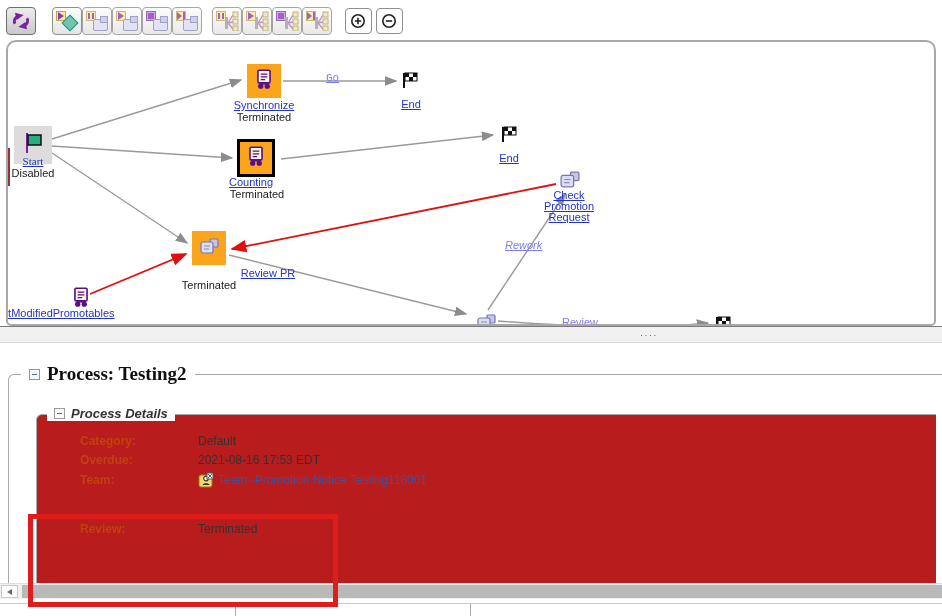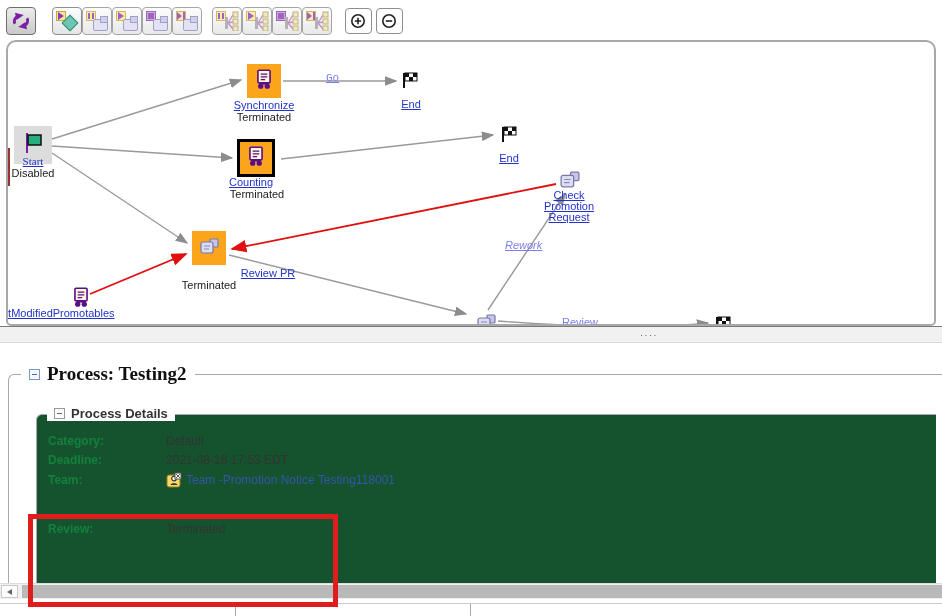--- a/index.html
+++ b/index.html
@@ -39,31 +39,31 @@
   #arrows{position:absolute;left:0;top:0;pointer-events:none;}
   
   #splitter{position:absolute;left:0;top:326px;width:942px;height:15px;background:#f1f1f1;
             border-top:1px solid #7a7a7a;border-bottom:1px solid #d9d9d9;cursor:row-resize;}
   #splitter .dots{position:absolute;left:640px;top:3px;font-size:9px;letter-spacing:2px;color:#555;}
   
   .fs{position:absolute;box-sizing:border-box;border-left:1px solid #a9a9a9;border-top:1px solid #a9a9a9;border-radius:6px 0 0 0;}
   #fs-outer{left:8px;top:374px;width:934px;height:223px;background:transparent;}
   #fs-outer .legend{position:absolute;left:12px;top:-12px;background:#fff;padding:0 8px;display:flex;align-items:center;gap:7px;}
   #fs-outer .legend .title{font-family:"Liberation Serif",serif;font-weight:bold;font-size:19px;color:#101010;}
-  #fs-inner{left:36px;top:414px;width:900px;height:169px;background:#14532d;}
+  #fs-inner{left:36px;top:414px;width:900px;height:169px;background:#b91c1c;font-style:italic;}
   #fs-inner .legend{position:absolute;left:10px;top:-9px;background:#fff;padding:0 7px;display:flex;align-items:center;gap:6px;}
   #fs-inner .legend .title{font-weight:bold;font-size:13px;color:#333;}
   .toggle{width:11px;height:11px;box-sizing:border-box;border:1px solid #7a99c0;background:#f4f8ff;
           position:relative;cursor:pointer;flex:0 0 auto;}
   .toggle::before{content:"";position:absolute;left:2px;top:4px;width:5px;height:1px;background:#4a6a9a;}
   .toggle.gray{border-color:#9a9a9a;background:#fcfcfc;}
   .toggle.gray::before{background:#666;}
   
   .drow{position:absolute;left:48px;font-size:12px;white-space:nowrap;}
-  .dlabel{display:inline-block;width:118px;font-weight:bold;color:#15803d;}
+  .dlabel{display:inline-block;width:118px;font-weight:bold;color:#c2410c;margin-left:32px;}
   .dvalue{color:#333;}
   .dvalue.link{color:#3355aa;cursor:pointer;}
   .chip{display:inline-block;width:12px;height:11px;border-radius:3px;vertical-align:-2px;margin-right:3px;}
   .chip.green{background:#a8d89a;border:1px solid #7fae71;}
   .chip.yellow{width:12px;height:12px;border-radius:50%;background:#ffe34d;border:1px solid #c9a800;}
   .chip.pink{background:#f2bcbc;border:1px solid #d88f8f;}
   
   #highlight{position:absolute;left:28px;top:514px;width:300px;height:83px;border:5px solid #e01d1d;z-index:60;pointer-events:none;}
   
   #hscroll{position:absolute;left:0;top:583px;width:942px;height:15px;background:#f0f0f0;border-top:1px solid #ddd;}
@@ -331,21 +331,21 @@
     <div class="legend">
       <span class="toggle gray"></span>
       <span class="title">Process Details</span>
     </div>
   </div>
 
   <div class="drow" style="top:434px;">
     <span class="dlabel">Category:</span><span class="dvalue">Default</span>
   </div>
   <div class="drow" style="top:453px;">
-    <span class="dlabel">Deadline:</span><span class="dvalue">2021-08-16 17:53 EDT</span>
+    <span class="dlabel">Overdue:</span><span class="dvalue">2021-08-16 17:53 EDT</span>
   </div>
   <div class="drow" style="top:472px;">
     <span class="dlabel">Team:</span><span style="display:inline-block;vertical-align:-4px;margin-right:4px;"><svg width="16" height="16" viewBox="0 0 16 16">
       <rect x="1" y="3" width="13" height="12" rx="2" fill="#f5d96b" stroke="#9a7a1a"></rect>
       <circle cx="8" cy="6.5" r="2.3" fill="#fffbe8" stroke="#333" stroke-width="1.2"></circle>
       <path d="M4.5 13 C4.5 10.5 11.5 10.5 11.5 13 Z" fill="#333"></path>
       <rect x="9" y="1" width="6" height="6" fill="#fff" stroke="#555"></rect>
       <path d="M10 2 L14 6 M14 2 L10 6" stroke="#555" stroke-width="1"></path>
         </svg></span><span class="dvalue link">Team -Promotion Notice Testing118001</span>
   </div>

